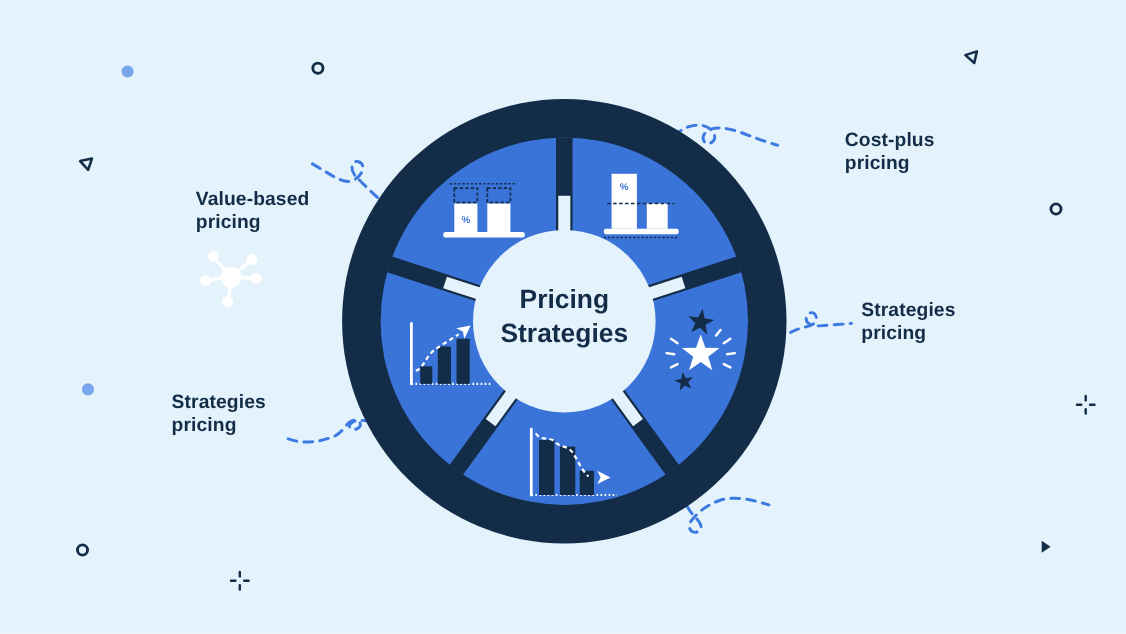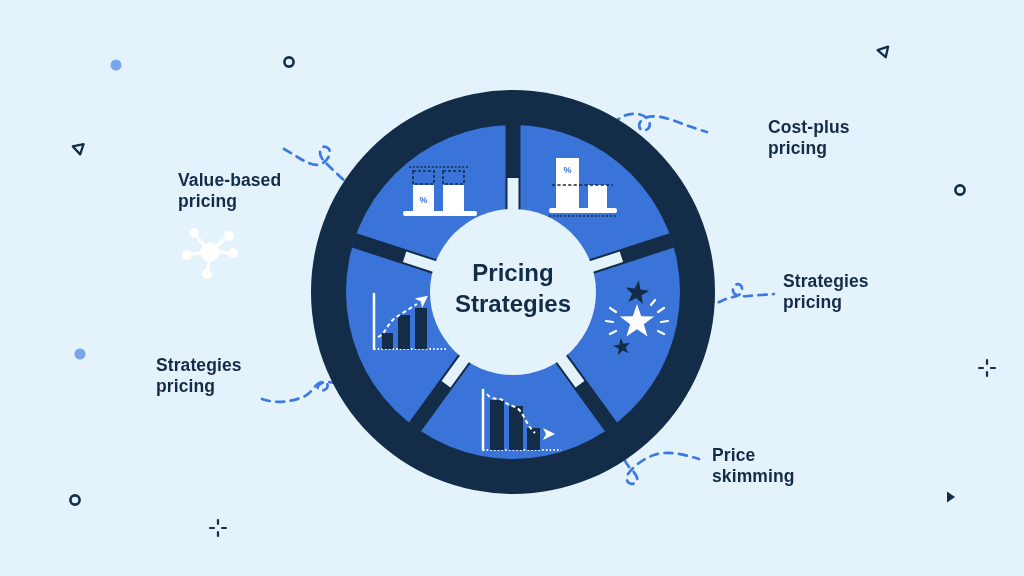--- a/index.html
+++ b/index.html
@@ -168,22 +168,18 @@
     <span>pricing</span>
   </div>
   <div class="strategy-label lbl-cost-plus">
     <span>Cost-plus</span>
     <span>pricing</span>
   </div>
   <div class="strategy-label lbl-competitive">
     <span>Strategies</span>
     <span>pricing</span>
   </div>
-  <div class="strategy-label lbl-skimming">
-    <span>Price</span>
-    <span>skimming</span>
-  </div>
   <div class="strategy-label lbl-penetration">
     <span>Strategies</span>
     <span>pricing</span>
   </div>
 
 </div>
 
 </body></html>

